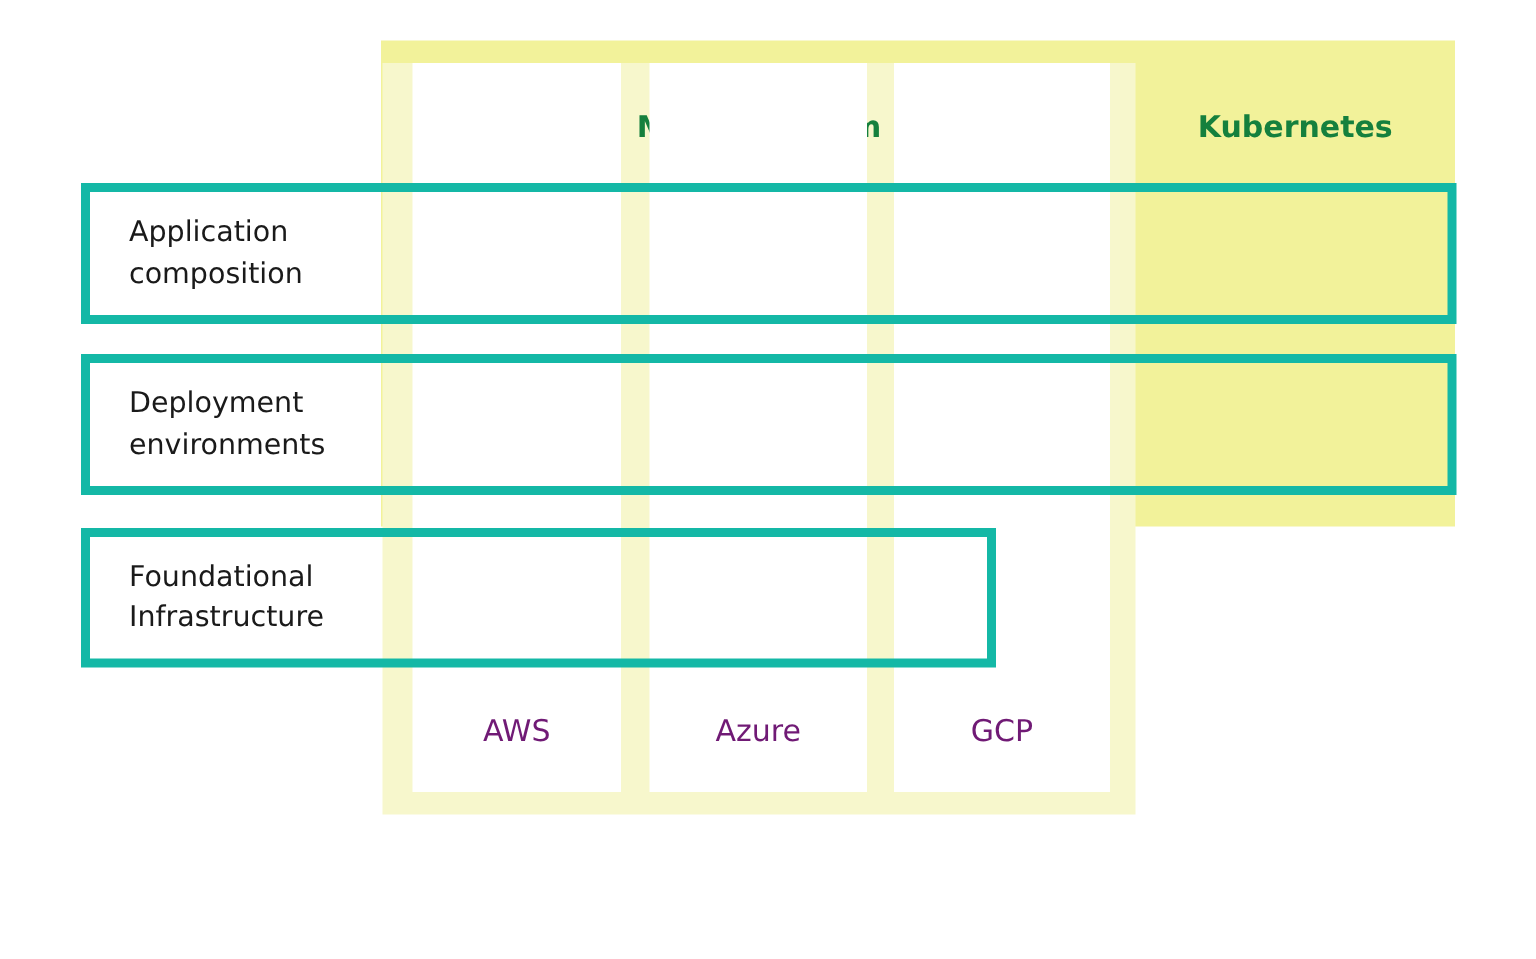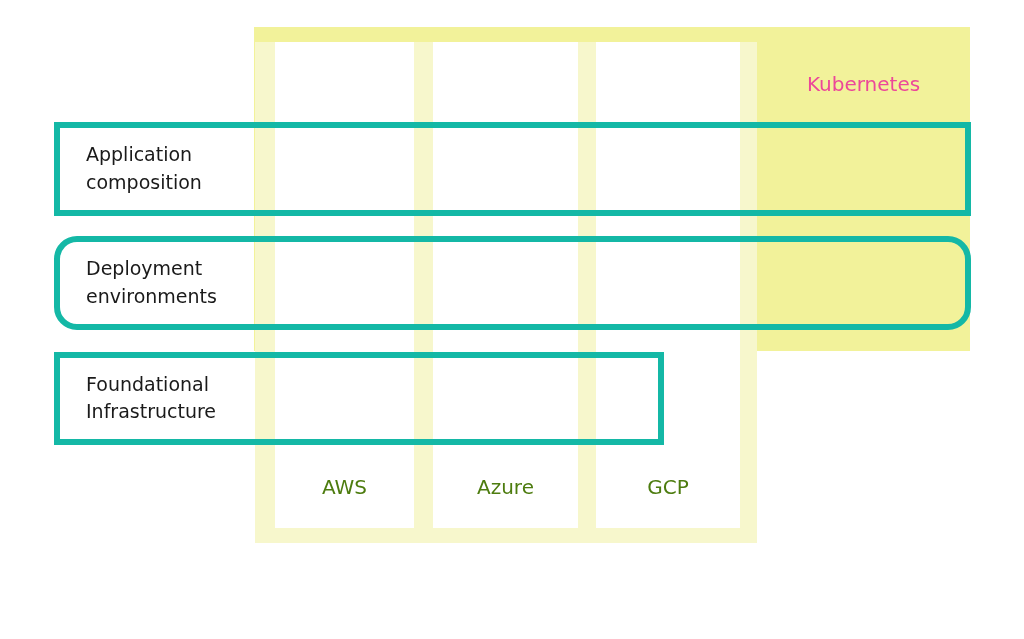--- a/index.html
+++ b/index.html
@@ -35,23 +35,24 @@
     top: 42px;
     width: 502px;
     height: 501px;
     background: #f7f7cc;
   }
 
   
   .band-title {
     position: absolute;
     font-size: 20px;
-    color: #ec4899;
+    color: #15803d;
     line-height: 1;
     white-space: nowrap;
+    font-weight: bold;
   }
   .band-title.multi {
     left: 255px;
     top: 74px;
     width: 502px;
     text-align: center;
   }
   .band-title.kube {
     left: 757px;
     top: 74px;
@@ -73,33 +74,33 @@
   .platform-label {
     position: absolute;
     bottom: 0;
     left: 0;
     width: 100%;
     height: 82px;
     display: flex;
     align-items: center;
     justify-content: center;
     font-size: 20px;
-    color: #4d7c0f;
+    color: #701a75;
   }
 
   
   .domain-box {
     position: absolute;
     left: 54px;
     border: 6px solid #14b8a6;
     box-sizing: border-box;
     background: transparent;
   }
   .domain-box.d0 { top: 122px; width: 917px; height: 94px; }
-  .domain-box.d1 { top: 236px; width: 917px; height: 94px; border-radius: 23px; }
+  .domain-box.d1 { top: 236px; width: 917px; height: 94px; }
   .domain-box.d2 { top: 352px; width: 610px; height: 93px; }
 
   .domain-label {
     position: absolute;
     left: 26px;
     top: 50%;
     transform: translateY(-50%);
     font-size: 19px;
     line-height: 1.45;
     color: #1a1a1a;

